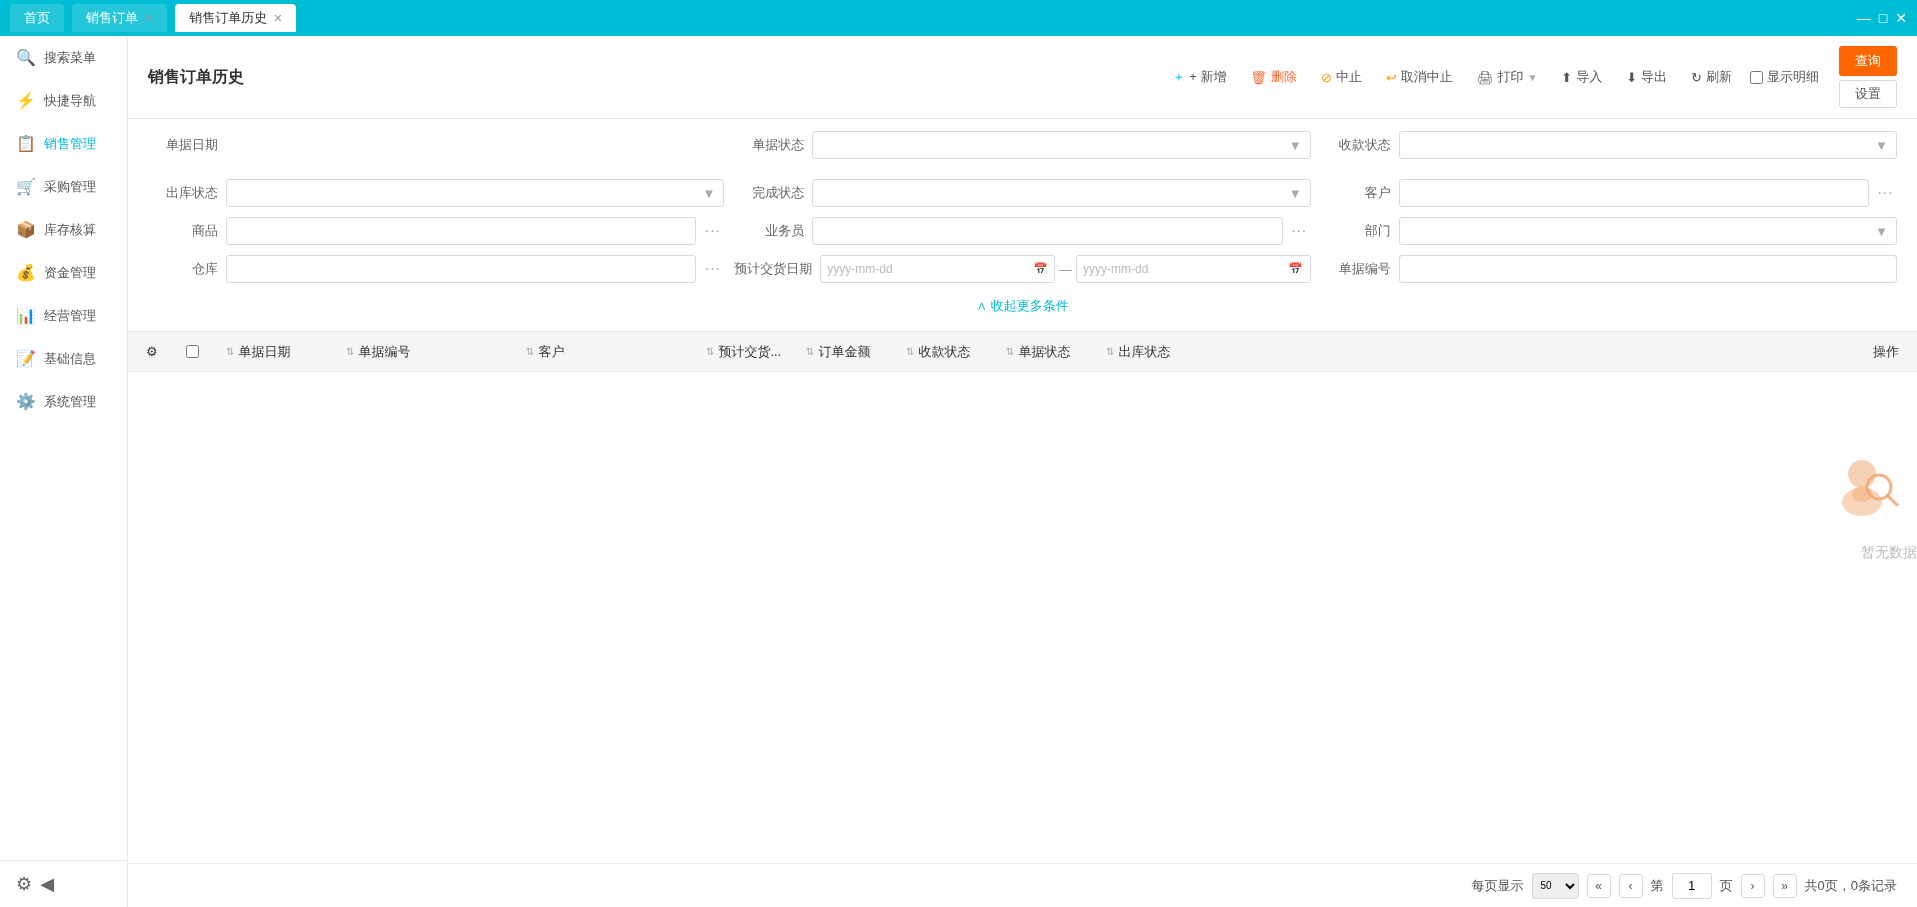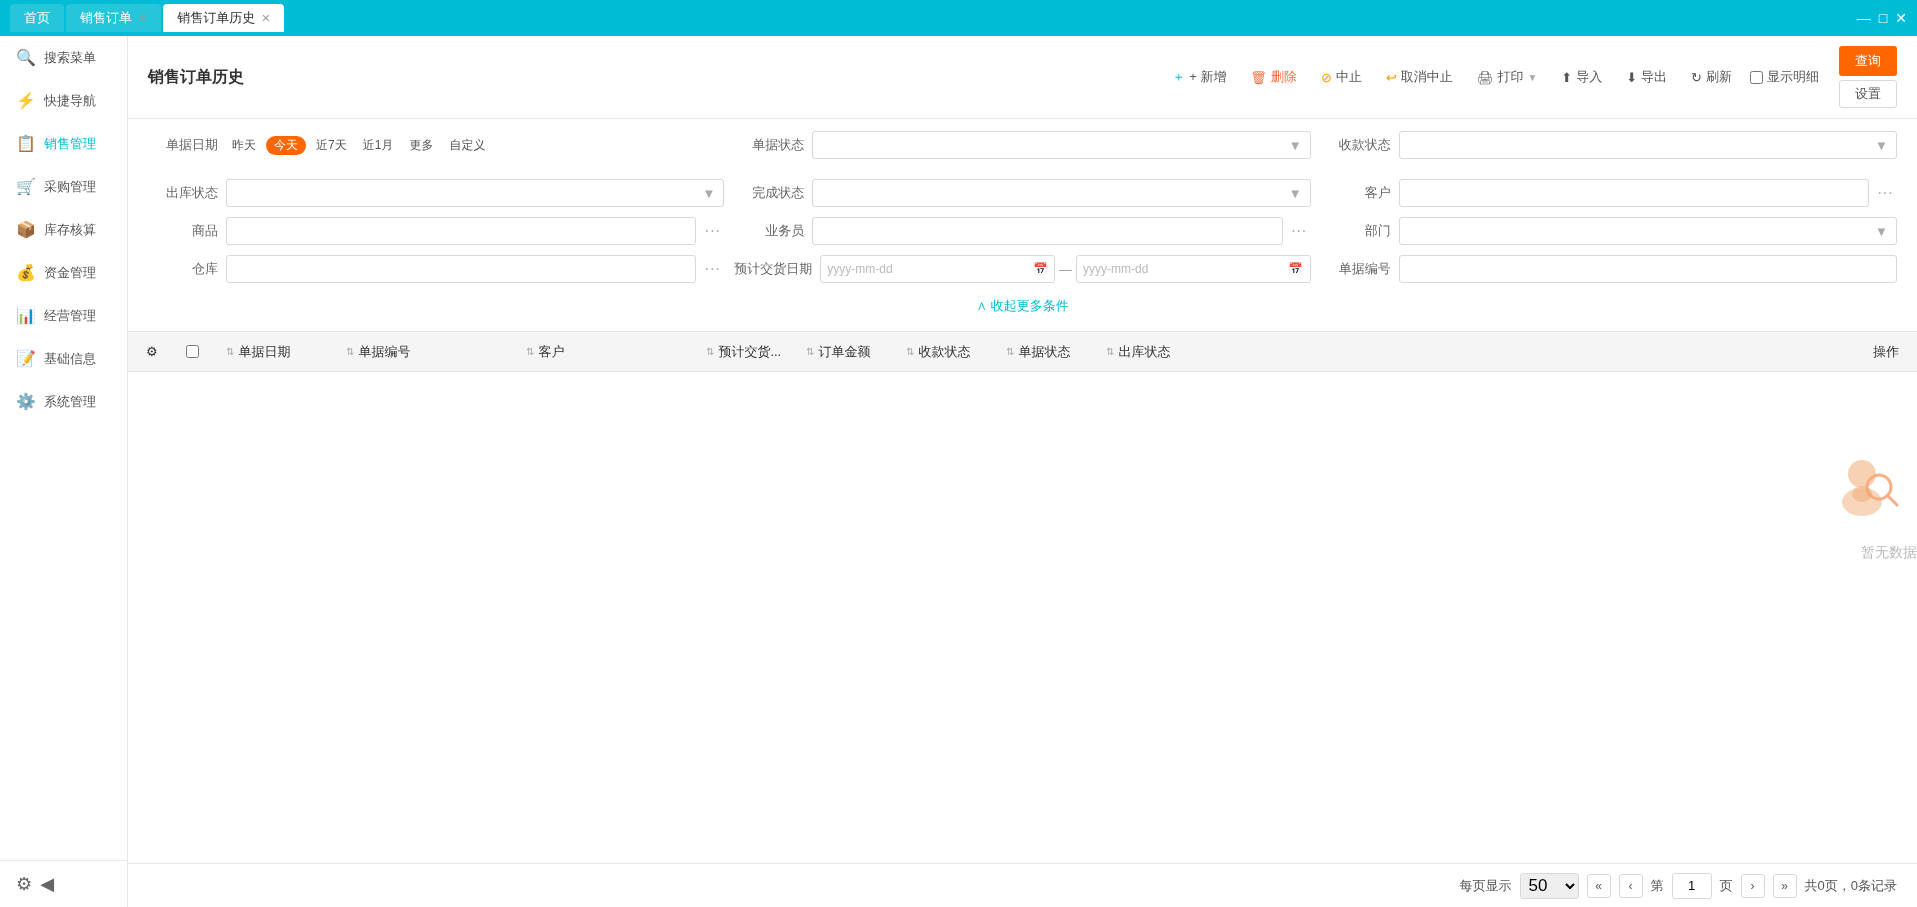--- a/index.html
+++ b/index.html
@@ -1,20 +1,20 @@
 <!DOCTYPE html>
 <html><head>
   <meta charset="utf-8">
   <style>
     * { box-sizing: border-box; margin: 0; padding: 0; }
     body { font-family: 'Microsoft YaHei', Arial, sans-serif; font-size: 13px; background: #f5f5f5; color: #333; display: flex; flex-direction: column; height: 907px; overflow: hidden; }
 
     
     .top-bar { background: #00bcd4; height: 36px; display: flex; align-items: center; padding: 0 10px; justify-content: space-between; flex-shrink: 0; }
-    .tabs { display: flex; align-items: center; height: 100%; gap: 2px; }
+    .tabs { display: flex; align-items: center; height: 100%; gap: 8px; }
     .tab { height: 28px; padding: 0 14px; display: flex; align-items: center; gap: 6px; border-radius: 4px 4px 0 0; cursor: pointer; font-size: 13px; color: #fff; background: rgba(255,255,255,0.15); }
     .tab.active { background: #fff; color: #333; }
     .tab .close-icon { font-size: 11px; color: #999; cursor: pointer; }
     .tab.active .close-icon { color: #999; }
     .top-bar-right { display: flex; align-items: center; gap: 8px; color: #fff; }
     .top-bar-right span { font-size: 16px; cursor: pointer; }
 
     
     .main-layout { display: flex; flex: 1; overflow: hidden; }
 
@@ -61,21 +61,21 @@
     .th-receipt { width: 100px; }
     .th-order-status { width: 100px; }
     .th-out-status { width: 100px; }
     .th-action { flex: 1; text-align: center; justify-content: flex-end; }
 
     .empty-area { display: flex; flex-direction: column; align-items: flex-end; justify-content: center; padding: 60px 0; }
     .empty-text { color: #bbb; font-size: 14px; }
 
     
     .pagination { height: 44px; background: #fff; border-top: 1px solid #e8e8e8; display: flex; align-items: center; justify-content: flex-end; padding: 0 20px; gap: 8px; flex-shrink: 0; font-size: 13px; color: #555; }
-    .page-select { height: 26px; border: 1px solid #d9d9d9; border-radius: 3px; padding: 0 4px; font-size: 17px; }
+    .page-select { height: 26px; border: 1px solid #d9d9d9; border-radius: 3px; padding: 0 4px; font-size: 10px; }
     .page-btn { width: 24px; height: 24px; border: 1px solid #d9d9d9; border-radius: 3px; display: flex; align-items: center; justify-content: center; cursor: pointer; font-size: 12px; color: #555; background: #fff; }
     .page-input { width: 40px; height: 26px; border: 1px solid #d9d9d9; border-radius: 3px; text-align: center; font-size: 13px; }
     .fi { display: flex; align-items: center; gap: 8px; }
     .fi-label { min-width: 70px; text-align: right; color: #666; font-size: 13px; white-space: nowrap; }
     .fi-content { flex: 1; display: flex; align-items: center; gap: 4px; }
     .fi-select-box { flex: 1; height: 28px; border: 1px solid #d9d9d9; border-radius: 3px; padding: 0 8px; font-size: 13px; color: #333; background: #fff; display: flex; align-items: center; justify-content: space-between; cursor: pointer; }
     .fi-dots { color: #aaa; cursor: pointer; font-size: 16px; padding: 0 4px; }
     .date-input { height: 28px; border: 1px solid #d9d9d9; border-radius: 3px; padding: 0 6px; font-size: 12px; color: #bbb; flex: 1; display: flex; align-items: center; gap: 4px; cursor: pointer; }
   </style>
 </head>
@@ -195,28 +195,20 @@
         </div>
       </div>
     </div>
 
     <div class="filter-area">
 
       <div style="display:grid;grid-template-columns:1fr 1fr 1fr;gap:10px;margin-bottom:10px;">
 
         <div class="fi">
           <span class="fi-label">单据日期</span>
-          <div class="fi-content">
-            <span class="date-btn">昨天</span>
-            <span class="date-badge">今天</span>
-            <span class="date-btn">近7天</span>
-            <span class="date-btn">近1月</span>
-            <span class="date-btn">更多</span>
-            <span class="date-btn">自定义</span>
-          </div>
         </div>
 
         <div class="fi">
           <span class="fi-label">单据状态</span>
           <div class="fi-content">
             <div class="fi-select-box">
               <span></span>
               <span style="color:#aaa;">▼</span>
             </div>
           </div>

